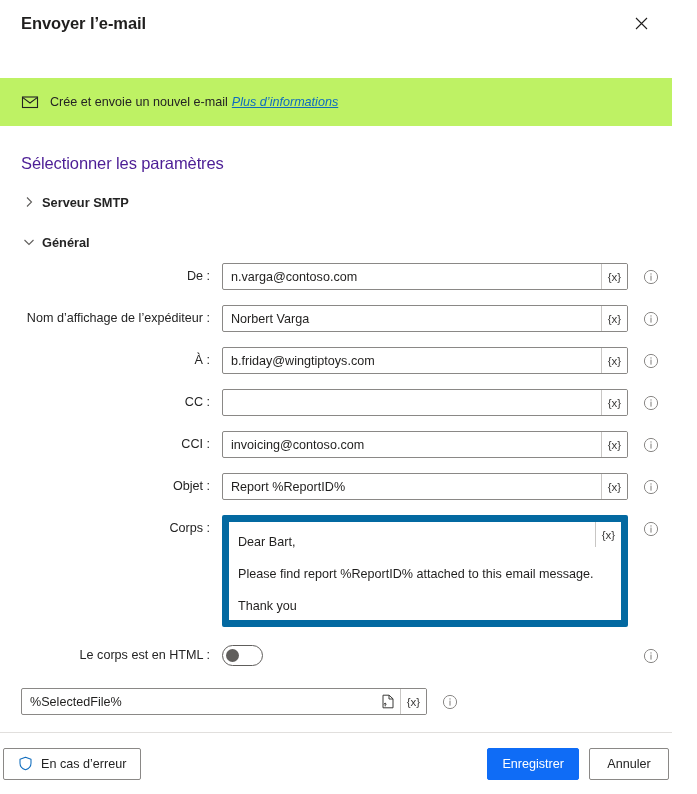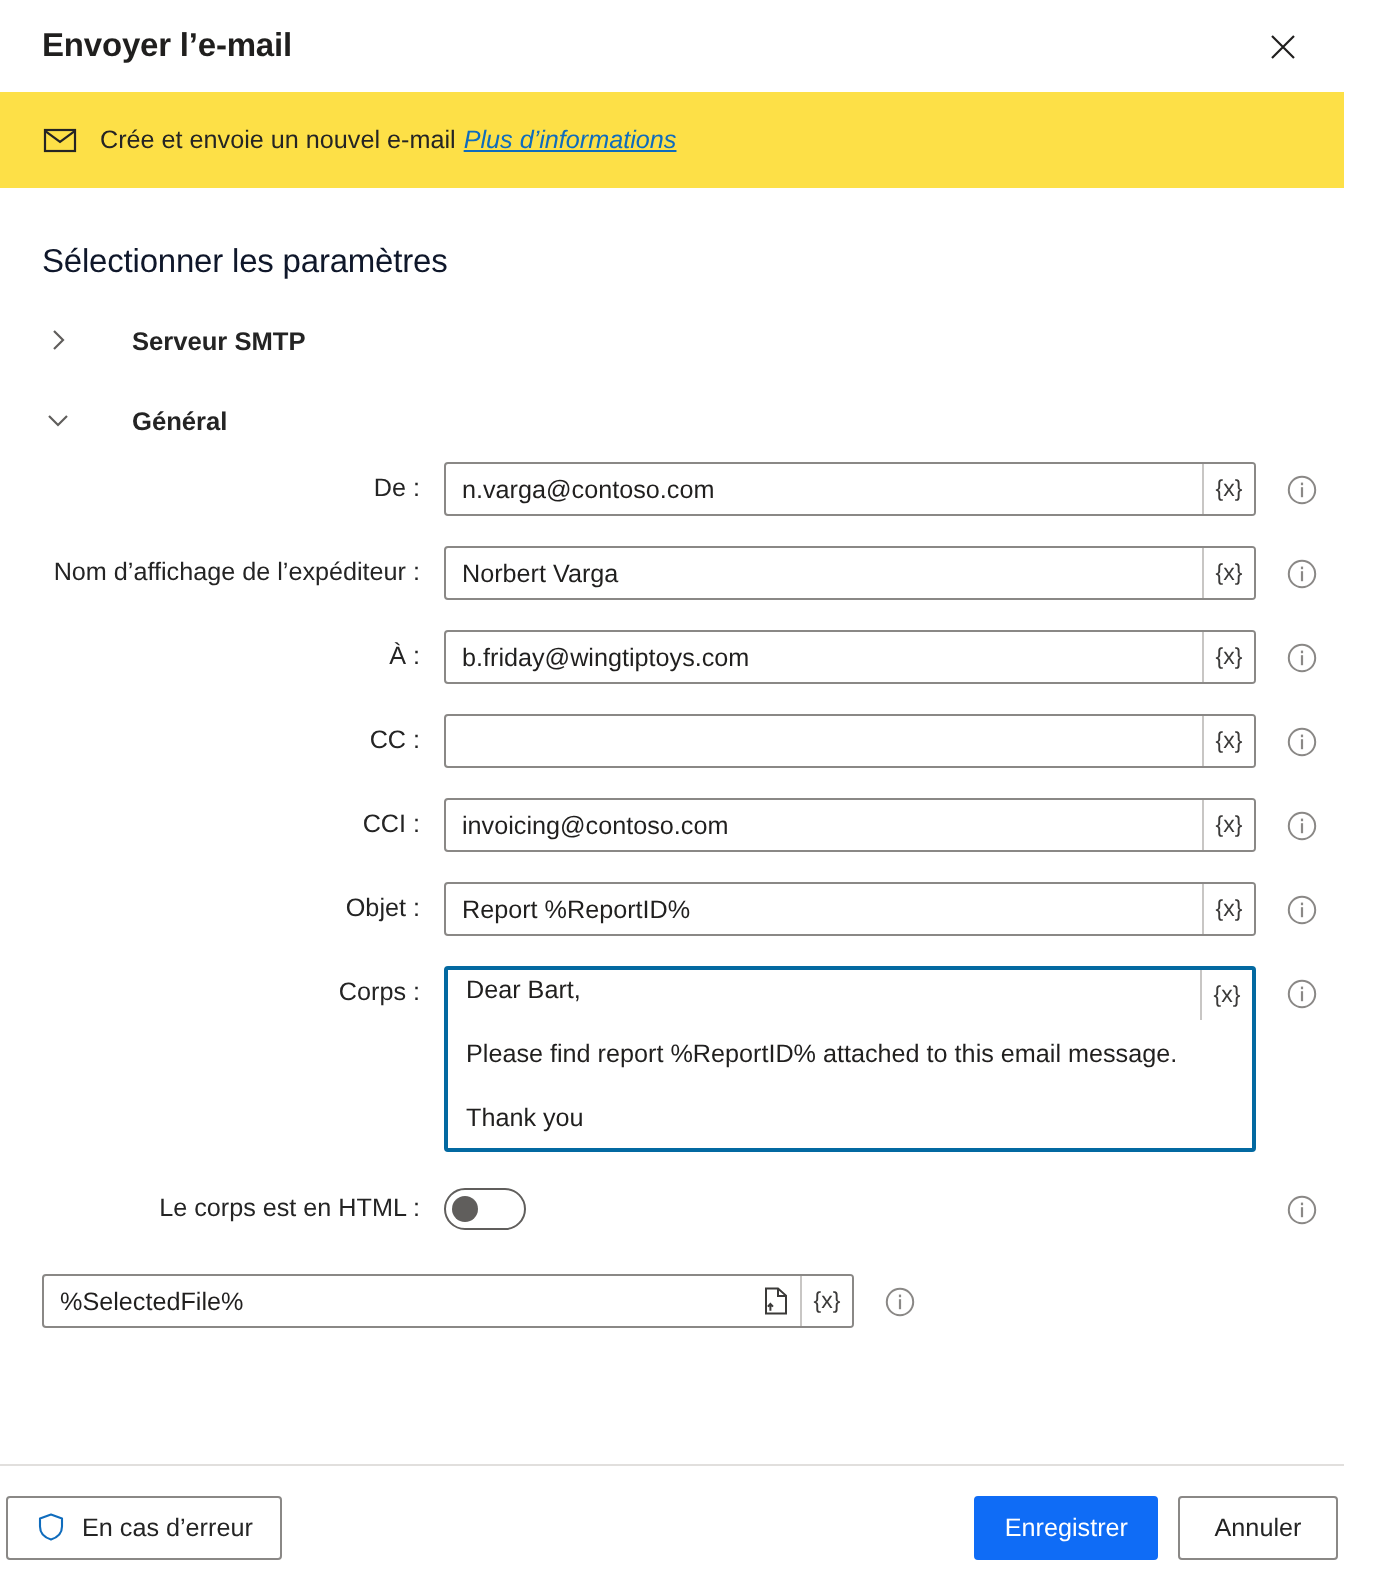--- a/index.html
+++ b/index.html
@@ -50,27 +50,28 @@
     border: none;
     background: transparent;
     cursor: pointer;
     padding: 0;
     margin-right: 4px;
   }
   .close-btn svg { display: block; }
 
   
   .banner {
-    background: #fde047;
+    background: #bef264;
     height: 48px;
     flex: 0 0 48px;
     display: flex;
     align-items: center;
     padding: 0 21px;
     box-sizing: border-box;
+    margin-top: 32px;
   }
   .banner .mail-icon {
     width: 18px;
     height: 18px;
     margin-right: 11px;
     flex: 0 0 18px;
     display: block;
   }
   .banner .banner-text {
     font-size: 12.6px;
@@ -91,21 +92,21 @@
     flex: 1 1 auto;
     padding: 0 21px;
     box-sizing: border-box;
     overflow: hidden;
     position: relative;
   }
 
   .section-heading {
     font-size: 16.5px;
     font-weight: 400;
-    color: #0f172a;
+    color: #4c1d95;
     margin: 28px 0 0 0;
     letter-spacing: -0.1px;
   }
 
   .group-header {
     display: flex;
     align-items: center;
     height: 22px;
     margin-top: 18px;
     cursor: pointer;
@@ -116,21 +117,20 @@
     height: 16px;
     margin-right: 5px;
     flex: 0 0 16px;
     display: block;
     color: #605e5c;
   }
   .group-header .group-label {
     font-size: 12.8px;
     font-weight: 600;
     color: #242424;
-    margin-left: 24px;
   }
 
   
   .form {
     margin-top: 10px;
   }
   .row {
     display: flex;
     align-items: flex-start;
     margin-bottom: 15px;
@@ -200,26 +200,26 @@
     align-items: center;
     justify-content: center;
     cursor: pointer;
     padding: 0;
   }
   .file-btn svg { display: block; }
 
   
   .textarea-box {
     min-height: 93px;
-    border: 2px solid #0369a1;
+    border: 7px solid #0369a1;
     border-radius: 2px;
     background: #ffffff;
     box-sizing: border-box;
     position: relative;
-    padding: 2px 34px 6px 9px;
+    padding: 12px 34px 6px 9px;
   }
   .textarea-box .ta-line {
     font-size: 12.6px;
     color: #201f1e;
     line-height: 16px;
     margin-bottom: 16px;
     white-space: nowrap;
   }
   .textarea-box .ta-line:last-of-type { margin-bottom: 0; }
   .textarea-box .var-btn-abs {

